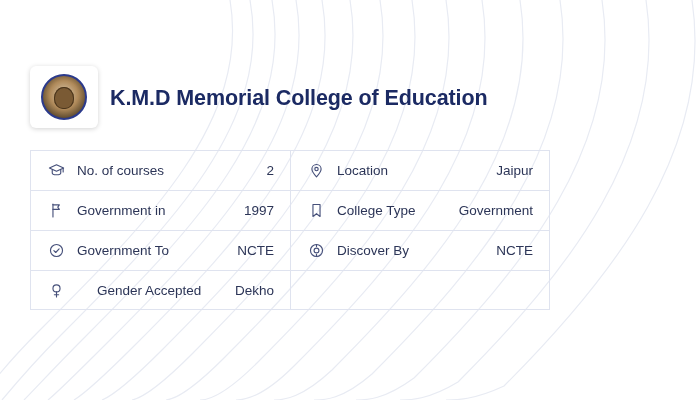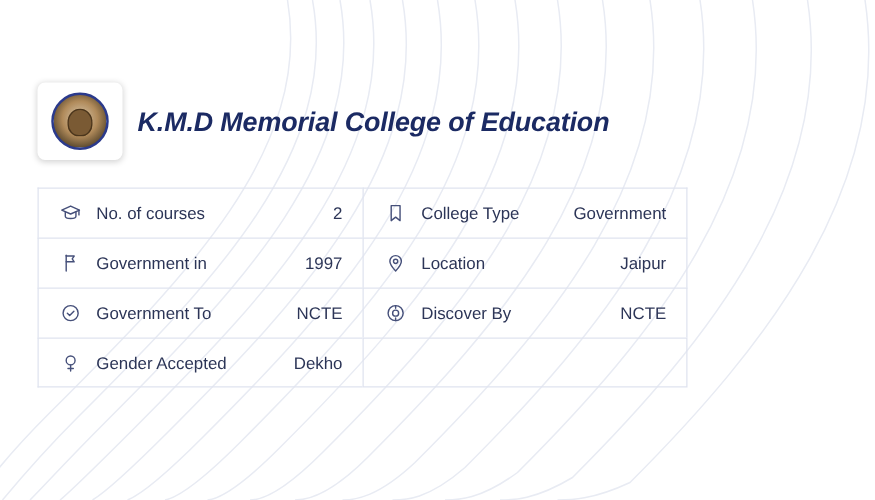--- a/index.html
+++ b/index.html
@@ -54,21 +54,20 @@
     box-shadow: 0 0 0 1px #4a351c inset;
   }
   .college-title {
     position: absolute;
     left: 110px; top: 86px;
     font-size: 21.5px;
     font-weight: bold;
     color: #1b2a63;
     letter-spacing: -0.1px;
     white-space: nowrap;
-    font-style: italic;
   }
   
   .brand {
     position: absolute;
     right: 24px; top: 30px;
     text-align: right;
     width: 180px;
   }
   .brand-main {
     font-size: 21px;
@@ -109,21 +108,21 @@
     display: flex;
     align-items: center;
     height: 40px;
     border: 1px solid #dfe3ef;
     border-right: none;
     border-bottom: none;
     padding: 0 16px 0 14px;
   }
   .col.left .row { border-left: 1px solid #dfe3ef; }
   .col.right .row { border-right: 1px solid #dfe3ef; }
-  .col.left .row.last { border-bottom: 1px solid #dfe3ef; }
+  .col.left .row.last { border-bottom: 1px solid #dfe3ef; gap: 20px; }
   .col.right .row.last { border-bottom: 1px solid #dfe3ef; }
   .col.right .row.filler { border-bottom: 1px solid #dfe3ef; }
   .row .ic {
     width: 22px;
     flex: 0 0 22px;
     display: flex;
     align-items: center;
     justify-content: center;
     color: #46507a;
   }
@@ -223,36 +222,36 @@
         <span class="value">Dekho</span>
       </div>
 
     </div>
 
     <div class="col right">
 
       <div class="row">
         <span class="ic">
           <svg width="17" height="17" viewBox="0 0 24 24" fill="none" stroke="#46507a" stroke-width="1.6" stroke-linecap="round" stroke-linejoin="round">
+            <path d="M12 21 s6.5 -7 6.5 -11 a6.5 6.5 0 0 0 -13 0 c0 4 6.5 11 6.5 11 Z"></path>
+            <circle cx="12" cy="10" r="2.4"></circle>
+          </svg>
+        </span>
+        <span class="label">Location</span>
+        <span class="value">Jaipur</span>
+      </div>
+
+      <div class="row">
+        <span class="ic">
+          <svg width="17" height="17" viewBox="0 0 24 24" fill="none" stroke="#46507a" stroke-width="1.6" stroke-linecap="round" stroke-linejoin="round">
             <path d="M7 3.5 h10 v17 l-5 -4 -5 4 Z"></path>
           </svg>
         </span>
         <span class="label">College Type</span>
         <span class="value">Government</span>
-      </div>
-
-      <div class="row">
-        <span class="ic">
-          <svg width="17" height="17" viewBox="0 0 24 24" fill="none" stroke="#46507a" stroke-width="1.6" stroke-linecap="round" stroke-linejoin="round">
-            <path d="M12 21 s6.5 -7 6.5 -11 a6.5 6.5 0 0 0 -13 0 c0 4 6.5 11 6.5 11 Z"></path>
-            <circle cx="12" cy="10" r="2.4"></circle>
-          </svg>
-        </span>
-        <span class="label">Location</span>
-        <span class="value">Jaipur</span>
       </div>
 
       <div class="row">
         <span class="ic">
           <svg width="17" height="17" viewBox="0 0 24 24" fill="none" stroke="#46507a" stroke-width="1.6" stroke-linecap="round" stroke-linejoin="round">
             <circle cx="12" cy="12" r="8.5"></circle>
             <circle cx="12" cy="12" r="3.4"></circle>
             <path d="M12 3.5 v3"></path>
             <path d="M12 17.5 v3"></path>
           </svg>

